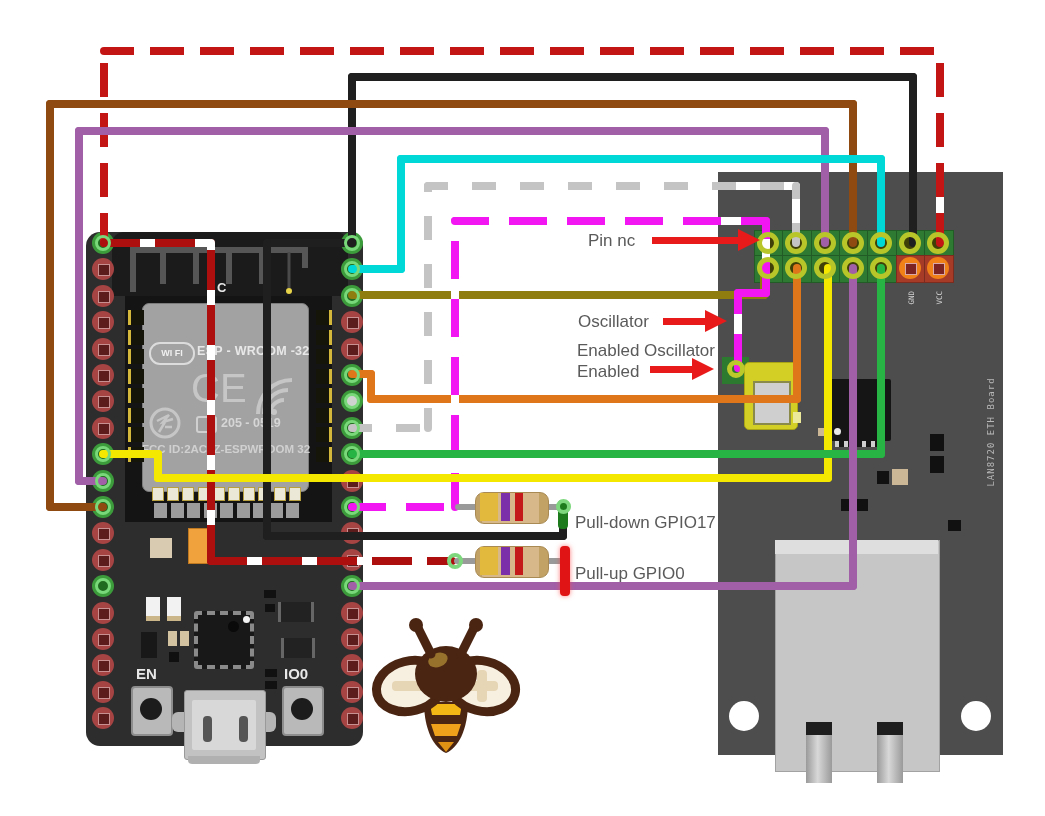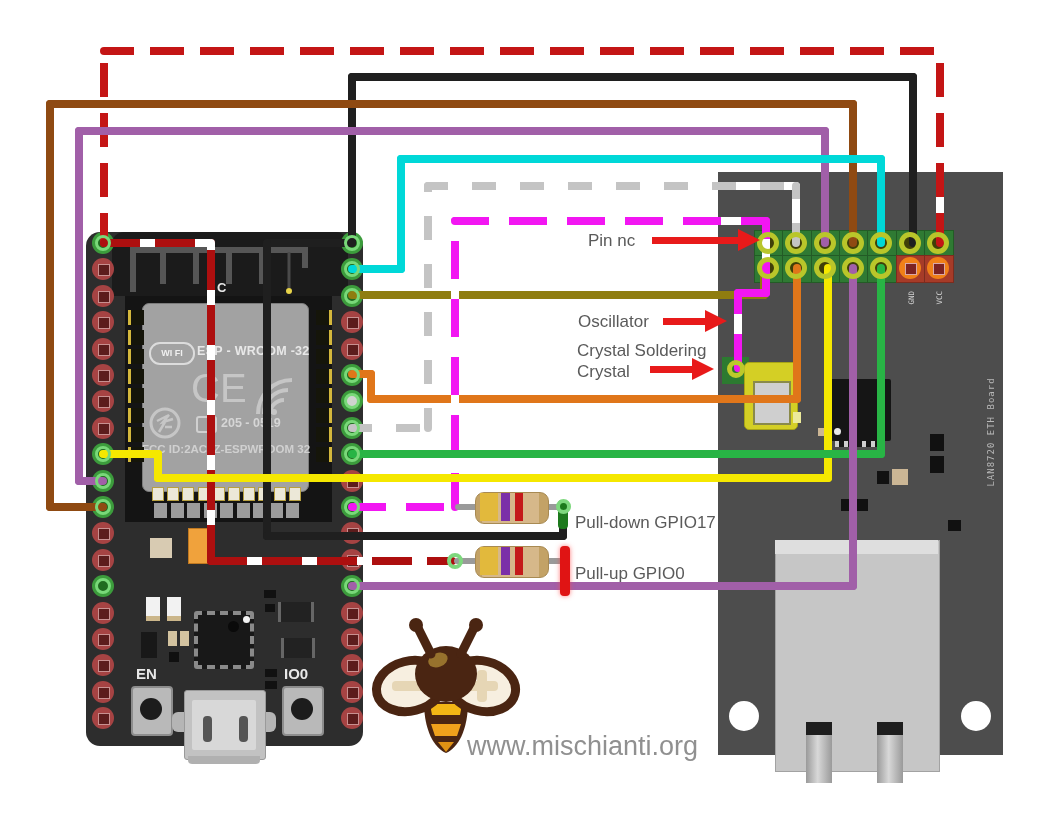--- a/index.html
+++ b/index.html
@@ -121,22 +121,22 @@
   <div class="vlabel" style="left:936px;top:427px;width:110px;font-size:9px;letter-spacing:1px;color:#b8b8b8;text-align:center;">LAN8720 ETH Board</div>
   <div class="vlabel" style="left:898px;top:287px;width:26px;font-size:7.5px;">GND</div>
   <div class="vlabel" style="left:926px;top:287px;width:26px;font-size:7.5px;">VCC</div>
 
   <div class="lbl" style="left:588px;top:231px;">Pin nc</div>
   <div class="arrow-shaft" style="left:652px;top:237px;width:90px;"></div>
   <div class="arrow-head" style="left:738px;top:229px;"></div>
   <div class="lbl" style="left:578px;top:312px;">Oscillator</div>
   <div class="arrow-shaft" style="left:663px;top:318px;width:46px;"></div>
   <div class="arrow-head" style="left:705px;top:310px;"></div>
-  <div class="lbl" style="left:577px;top:341px;">Crystal Soldering</div>
-  <div class="lbl" style="left:577px;top:362px;">Crystal</div>
+  <div class="lbl" style="left:577px;top:341px;">Enabled Oscillator</div>
+  <div class="lbl" style="left:577px;top:362px;">Enabled</div>
   <div class="arrow-shaft" style="left:650px;top:366px;width:46px;"></div>
   <div class="arrow-head" style="left:692px;top:358px;"></div>
   <div class="lbl" style="left:575px;top:513px;">Pull-down GPIO17</div>
   <div class="lbl" style="left:575px;top:564px;">Pull-up GPIO0</div>
 
   <svg class="abs" style="left:368px;top:612px;z-index:2;" width="155" height="148" viewBox="0 0 155 148">
     <path d="M56,90 C56,118 66,136 78,141 C90,136 100,118 100,90 Z" fill="#4a2512"></path>
     <path d="M62,92 L94,92 L92,103 L64,103 Z" fill="#f2b615"></path>
     <path d="M63,112 L93,112 L89,124 L67,124 Z" fill="#f0a11c"></path>
     <path d="M70,130 L86,130 L78,140 Z" fill="#e09214"></path>
@@ -144,21 +144,20 @@
     <ellipse cx="114" cy="74" rx="34" ry="25" fill="#f7efe0" stroke="#4a2512" stroke-width="9" transform="rotate(14 114 74)"></ellipse>
     <rect x="24" y="69" width="32" height="10" rx="4" fill="#e6d6b5"></rect>
     <rect x="98" y="69" width="32" height="10" rx="4" fill="#e6d6b5"></rect>
     <rect x="109" y="58" width="10" height="32" rx="4" fill="#e6d6b5"></rect>
     <ellipse cx="78" cy="62" rx="31" ry="28" fill="#4a2512"></ellipse>
     <ellipse cx="70" cy="48" rx="10" ry="7" fill="#97722d" transform="rotate(-20 70 48)"></ellipse>
     <path d="M63,42 L50,16 M93,42 L106,16" stroke="#4a2512" stroke-width="9" stroke-linecap="round"></path>
     <circle cx="48" cy="13" r="7" fill="#4a2512"></circle>
     <circle cx="108" cy="13" r="7" fill="#4a2512"></circle>
   </svg>
-  <div class="abs" style="left:467px;top:731px;font-size:27px;color:#909090;z-index:2;">www.mischianti.org</div>
 
   <div id="gen" class="abs" style="left:0;top:0;width:100%;height:100%;">
       <div style="position: absolute; left: 92px; top: 232px; width: 22px; height: 22px; border-radius: 50%; z-index: 3; background: rgb(60, 156, 60);">
         <div style="position: absolute; left: 5px; top: 5px; width: 12px; height: 12px; border-radius: 50%; background: rgb(31, 107, 31);"></div>
       </div>
       <div style="position: absolute; left: 95px; top: 235px; width: 16px; height: 16px; border-radius: 50%; border: 3px solid rgb(121, 216, 121); box-sizing: border-box; z-index: 6;"></div>
       <div style="position: absolute; left: 341px; top: 232px; width: 22px; height: 22px; border-radius: 50%; z-index: 3; background: rgb(60, 156, 60);">
         <div style="position: absolute; left: 5px; top: 5px; width: 12px; height: 12px; border-radius: 50%; background: rgb(31, 107, 31);"></div>
       </div>
       <div style="position: absolute; left: 344px; top: 235px; width: 16px; height: 16px; border-radius: 50%; border: 3px solid rgb(121, 216, 121); box-sizing: border-box; z-index: 6;"></div>

